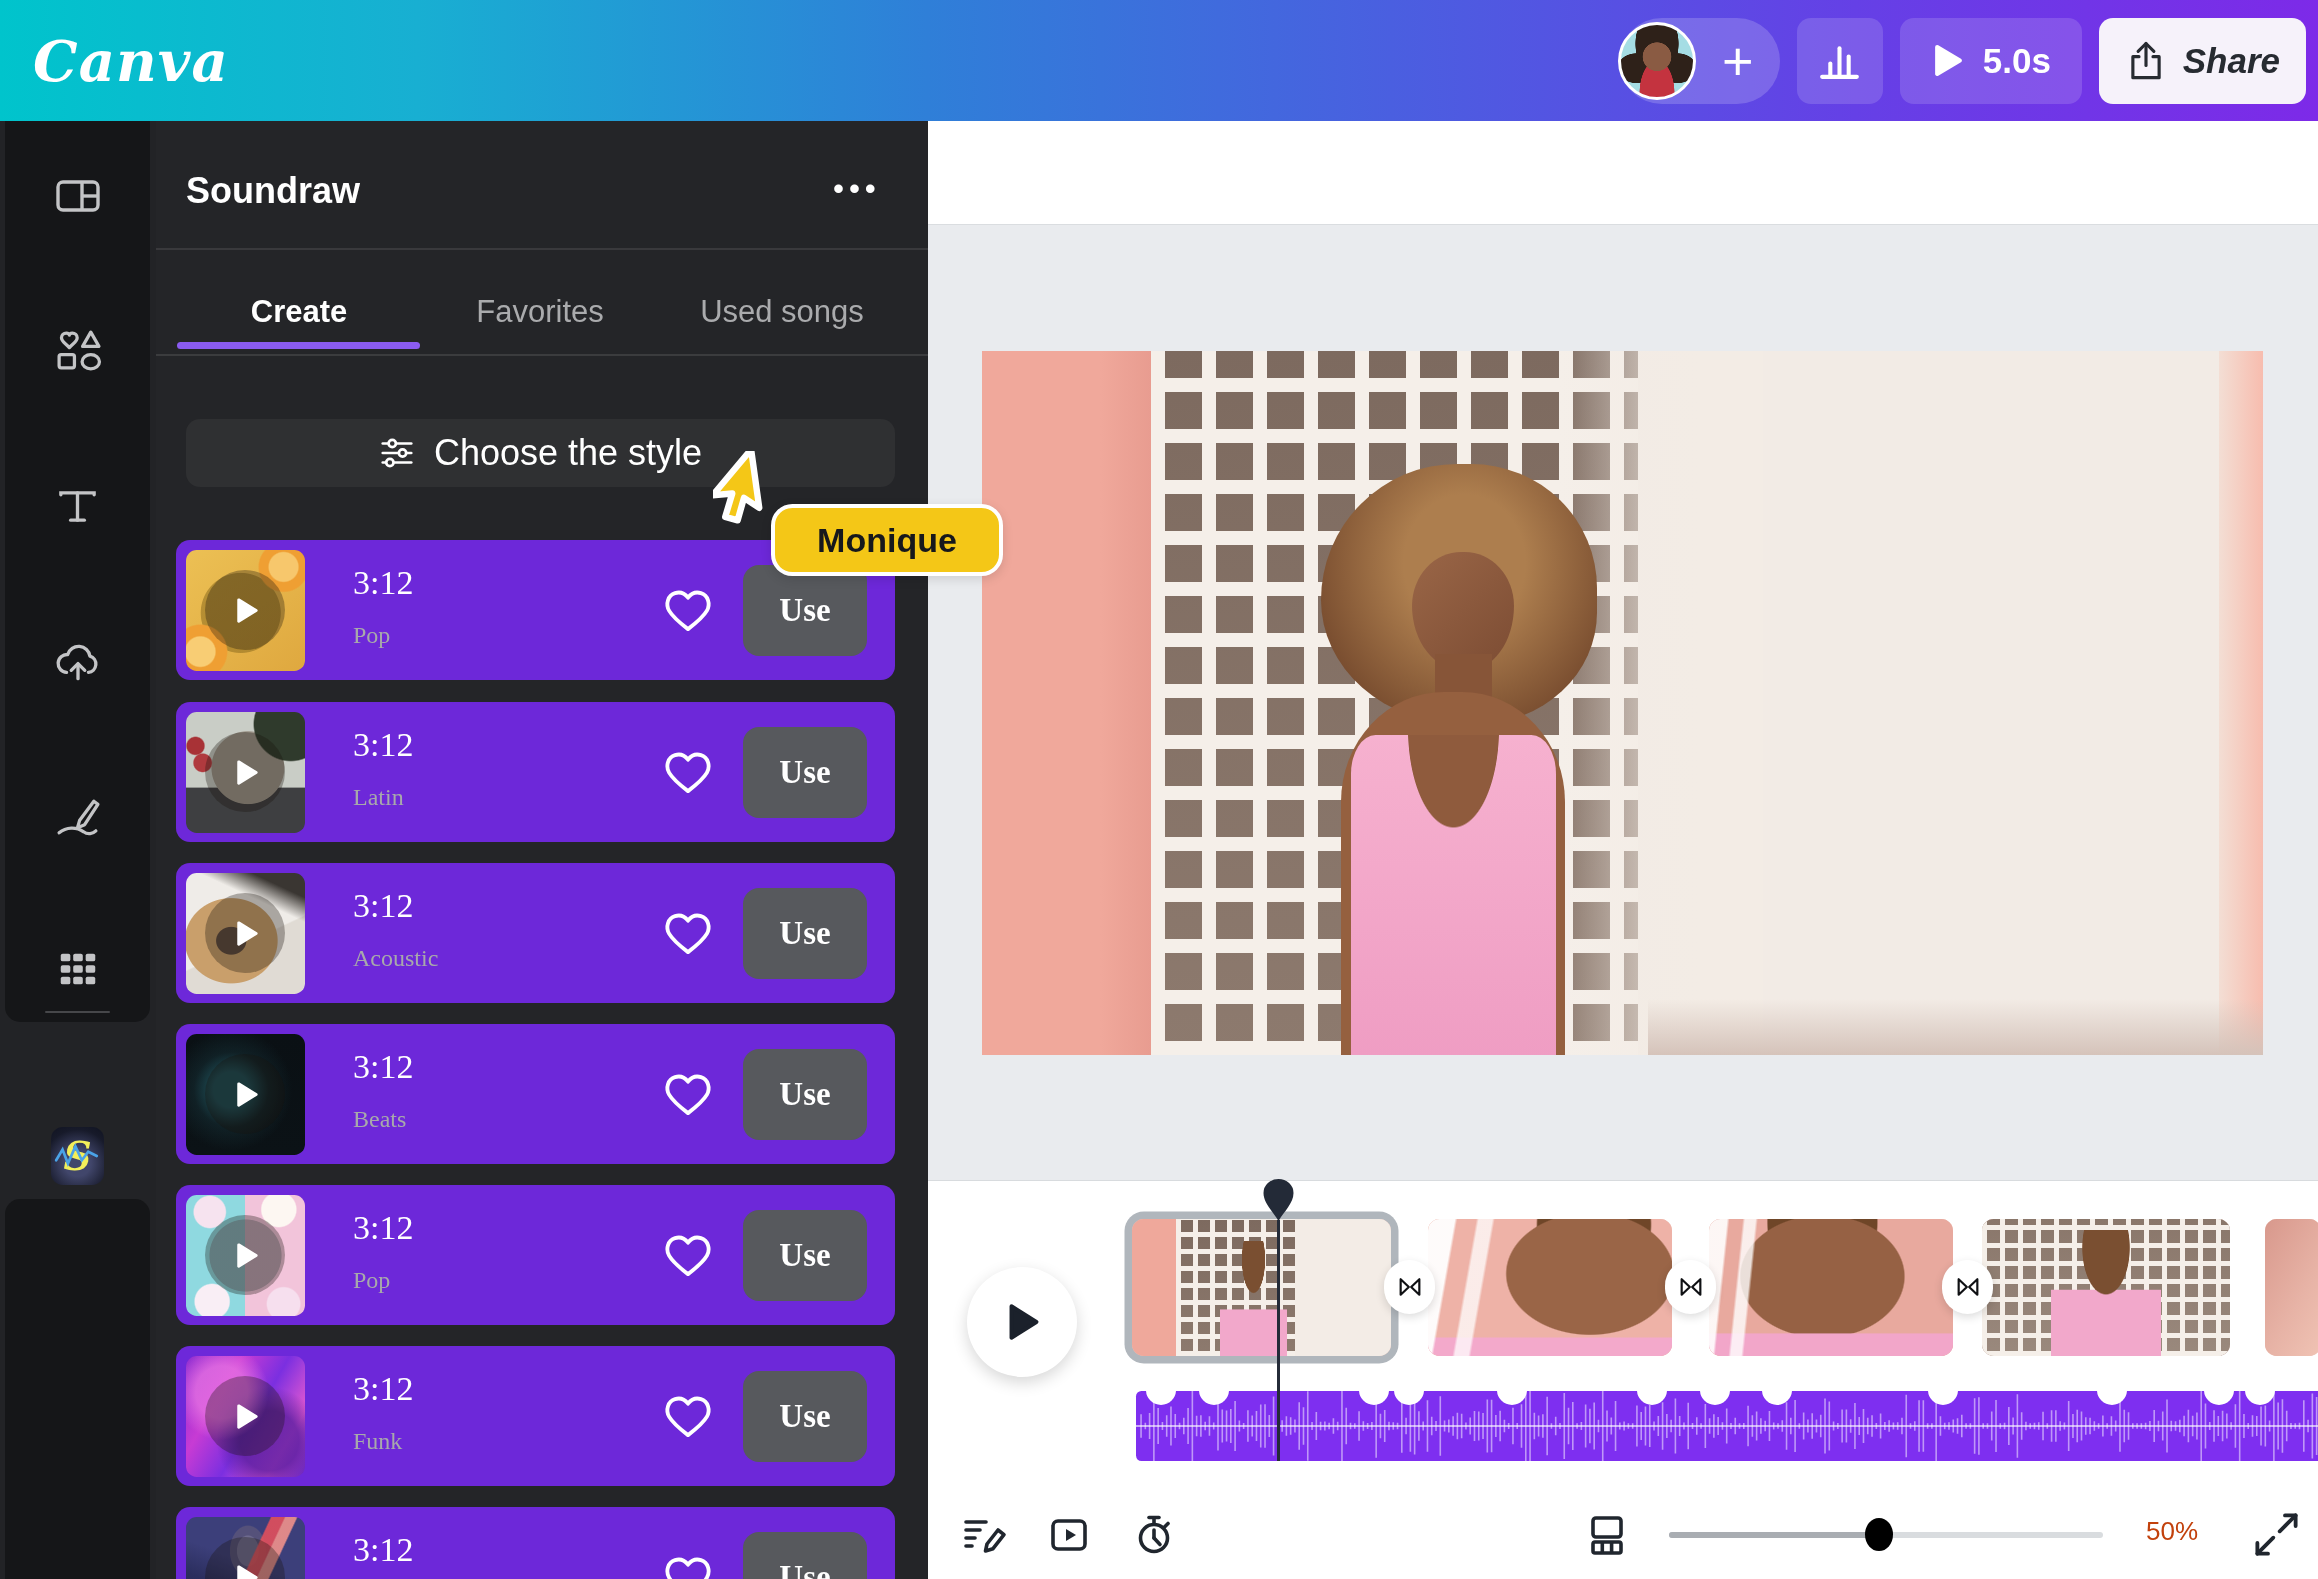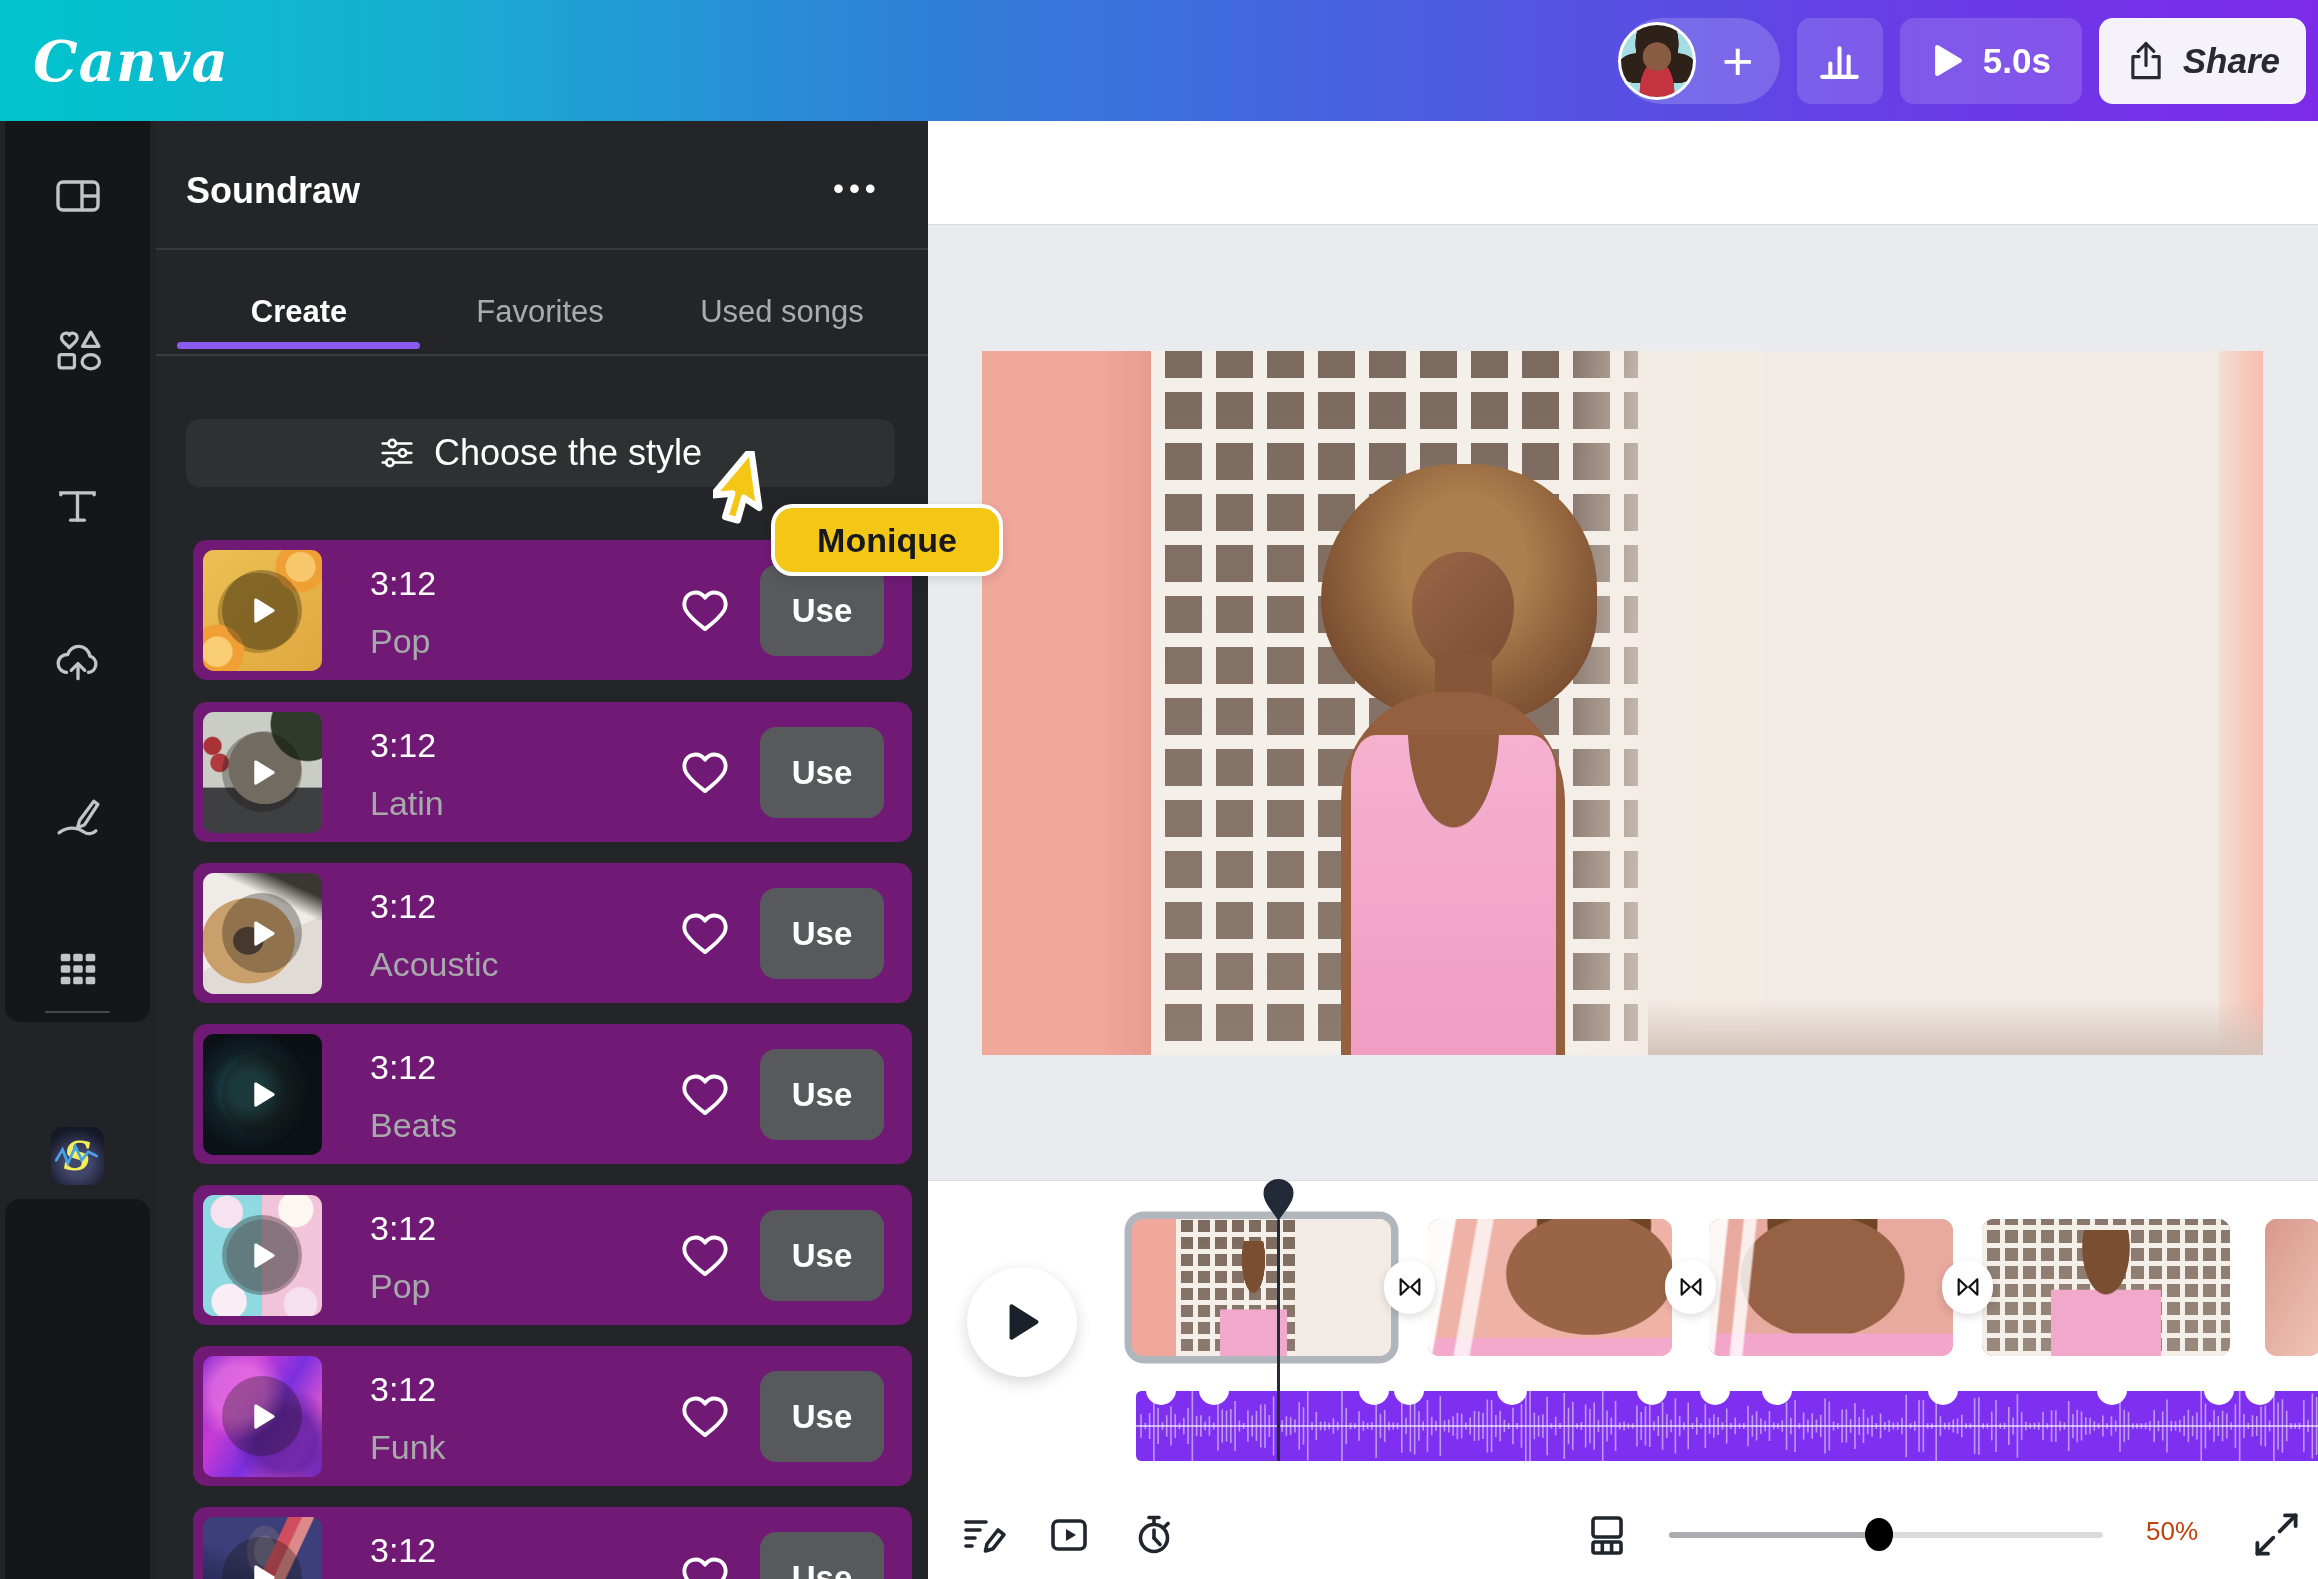--- a/index.html
+++ b/index.html
@@ -47,26 +47,26 @@
   .panel{position:absolute;left:156px;top:121px;width:772px;height:1459px;background:#242528;overflow:hidden;z-index:10;}
   .panel-title{position:absolute;left:30px;top:49px;color:#fff;font-size:36px;font-weight:700;}
   .panel-menu{position:absolute;right:47px;top:51px;color:#fff;font-size:30px;font-weight:700;letter-spacing:5.4px;}
   .panel-divider{position:absolute;left:0;top:127px;width:100%;height:1.6px;background:#39393c;}
   .tab{position:absolute;top:173px;transform:translateX(-50%);font-size:31px;color:#aaabad;white-space:nowrap;}
   .tab.active{color:#fff;font-weight:600;}
   .tab-underline{position:absolute;left:21.4px;top:221px;width:243px;height:7px;border-radius:3.8px;background:#8a5bf0;}
   .tabbar-border{position:absolute;left:0;top:233px;width:100%;height:1.6px;background:#3b3c3e;}
   .style-btn{position:absolute;left:29.5px;top:298px;width:709px;height:68px;border-radius:14px;background:#2f3032;
     display:flex;align-items:center;justify-content:center;gap:18px;color:#fff;font-size:36px;font-weight:500;}
-  .song-row{position:absolute;left:37px;width:719px;height:140px;border-radius:14px;background:#701a75;}
+  .song-row{position:absolute;left:20px;width:719px;height:140px;border-radius:14px;background:#6d28d9;font-family:Liberation Serif, serif;}
   .song-thumb{position:absolute;left:9.7px;top:9.7px;width:119px;height:121px;border-radius:10.7px;overflow:hidden;}
   .thumb-play{position:absolute;left:50%;top:50%;width:80px;height:80px;border-radius:50%;
     transform:translate(-50%,-50%);background:rgba(25,20,12,.32);display:flex;align-items:center;justify-content:center;}
   .song-duration{position:absolute;left:177px;top:23.6px;color:#fff;font-size:34px;font-weight:500;}
-  .song-genre{position:absolute;left:177px;top:82px;color:#a8a9ab;font-size:34px;}
+  .song-genre{position:absolute;left:177px;top:82px;color:#a8a9ab;font-size:24px;}
   .song-heart{position:absolute;left:485px;top:43px;width:54px;height:54px;color:#fff;}
   .use-btn{position:absolute;left:567px;top:25px;width:124px;height:91px;border-radius:16px;background:#57595d;
     display:flex;align-items:center;justify-content:center;color:#fff;font-size:33px;font-weight:600;}
   
   .thumb-gold{background:
     radial-gradient(circle at 82% 14%, #f7c76c 0 10%, #ef9f33 11% 17%, transparent 18%),
     radial-gradient(circle at 12% 84%, #f8cd74 0 10%, #ef9f33 11% 18%, transparent 19%),
     radial-gradient(circle at 46% 52%, rgba(140,108,30,.55) 0 44%, transparent 45%),
     linear-gradient(140deg,#ecc054,#dfa83f);}
   .thumb-latin{background:

